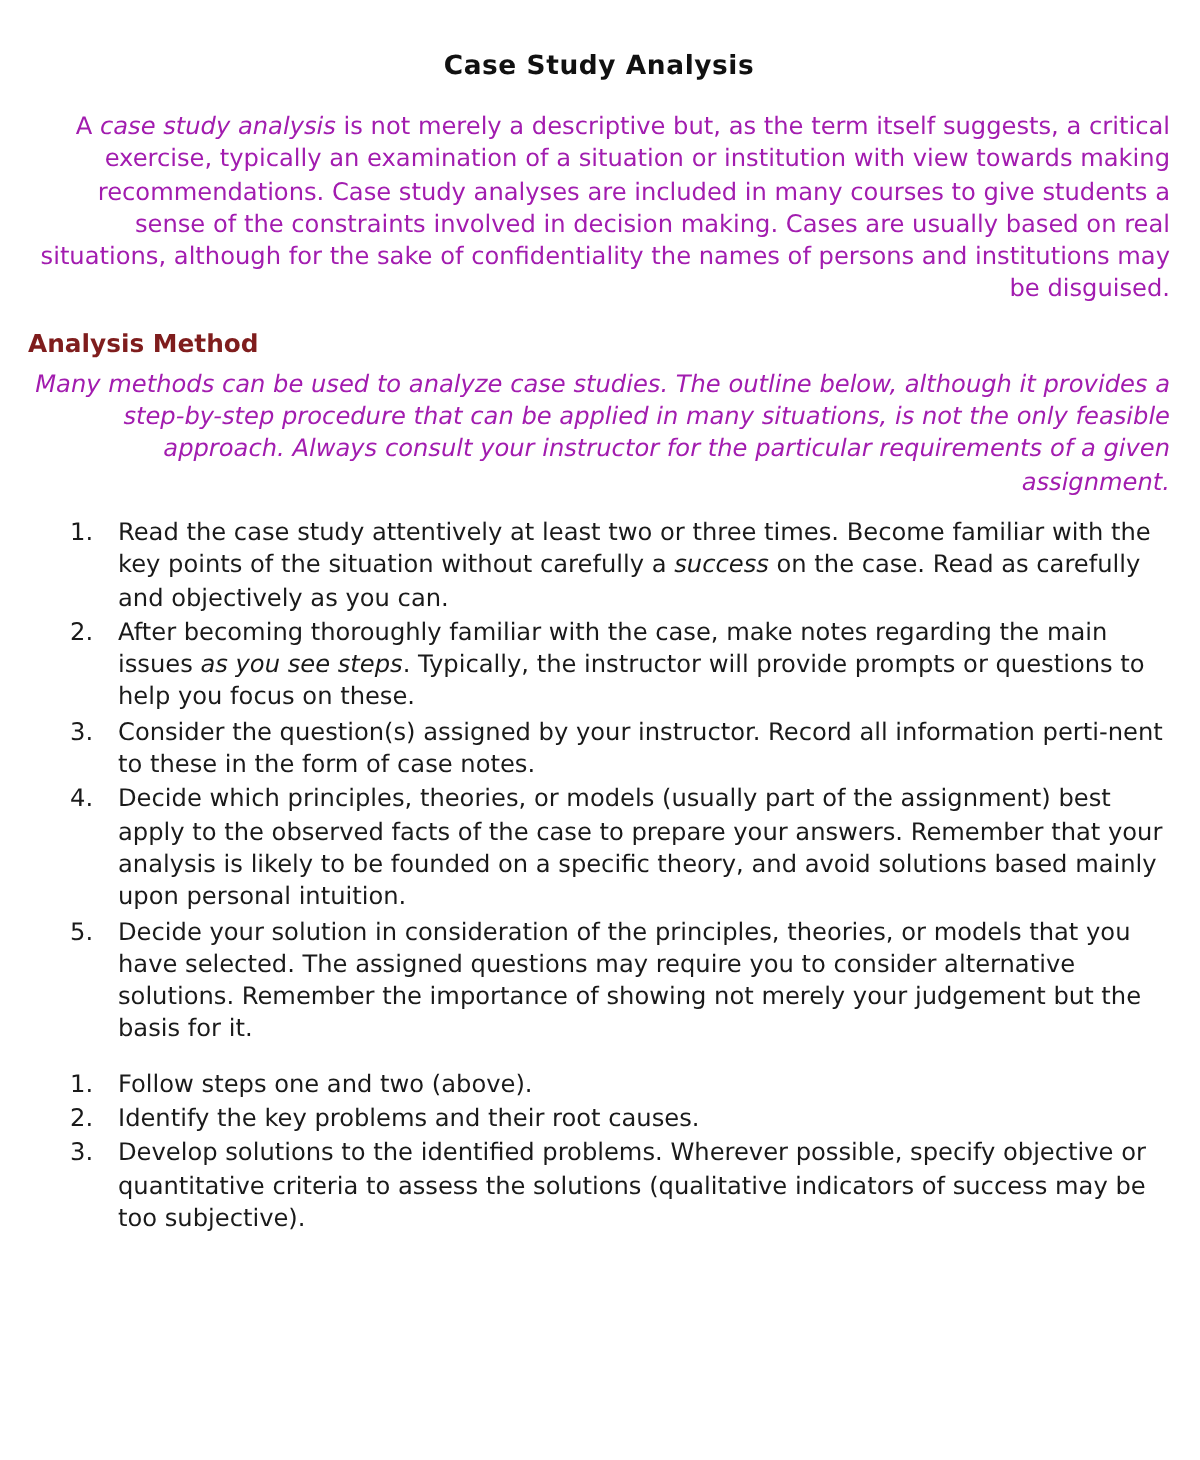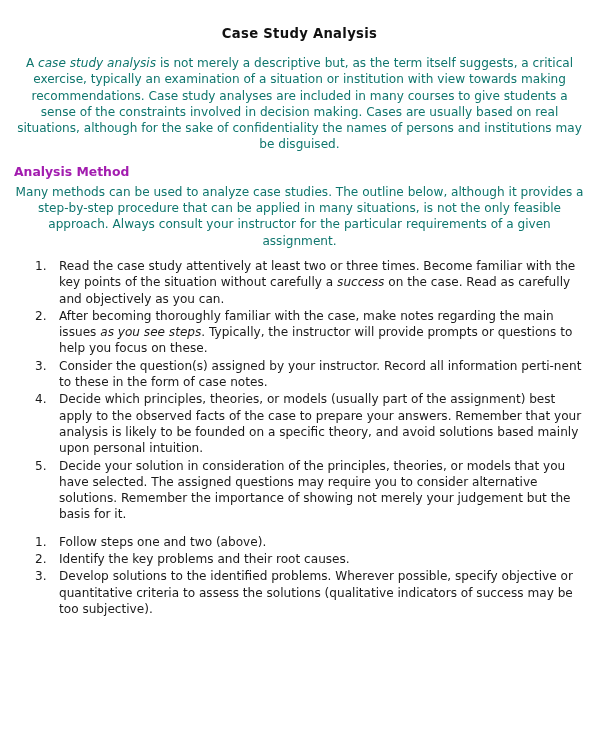--- a/index.html
+++ b/index.html
@@ -28,31 +28,32 @@
     font-weight: bold;
     text-align: center;
     letter-spacing: 0.3px;
     margin: 8px 0 14px 0;
     color: #111111;
   }
   .para {
     font-size: 12.1px;
     line-height: 16.3px;
     margin: 0 0 11px 0;
-    text-align: center;
-    color: #0f766e;
+    text-align: right;
+    color: #a21caf;
   }
   .para.tight {
     margin-bottom: 9px;
+    font-style: italic;
   }
   .section-heading {
     font-size: 12.4px;
     font-weight: bold;
     margin: 0 0 5px 0;
-    color: #a21caf;
+    color: #7f1d1d;
   }
   ol.steps {
     margin: 0 0 11px 0;
     padding: 0;
     list-style: none;
     counter-reset: stepnum;
   }
   ol.steps.second {
     counter-reset: stepnum2;
   }

